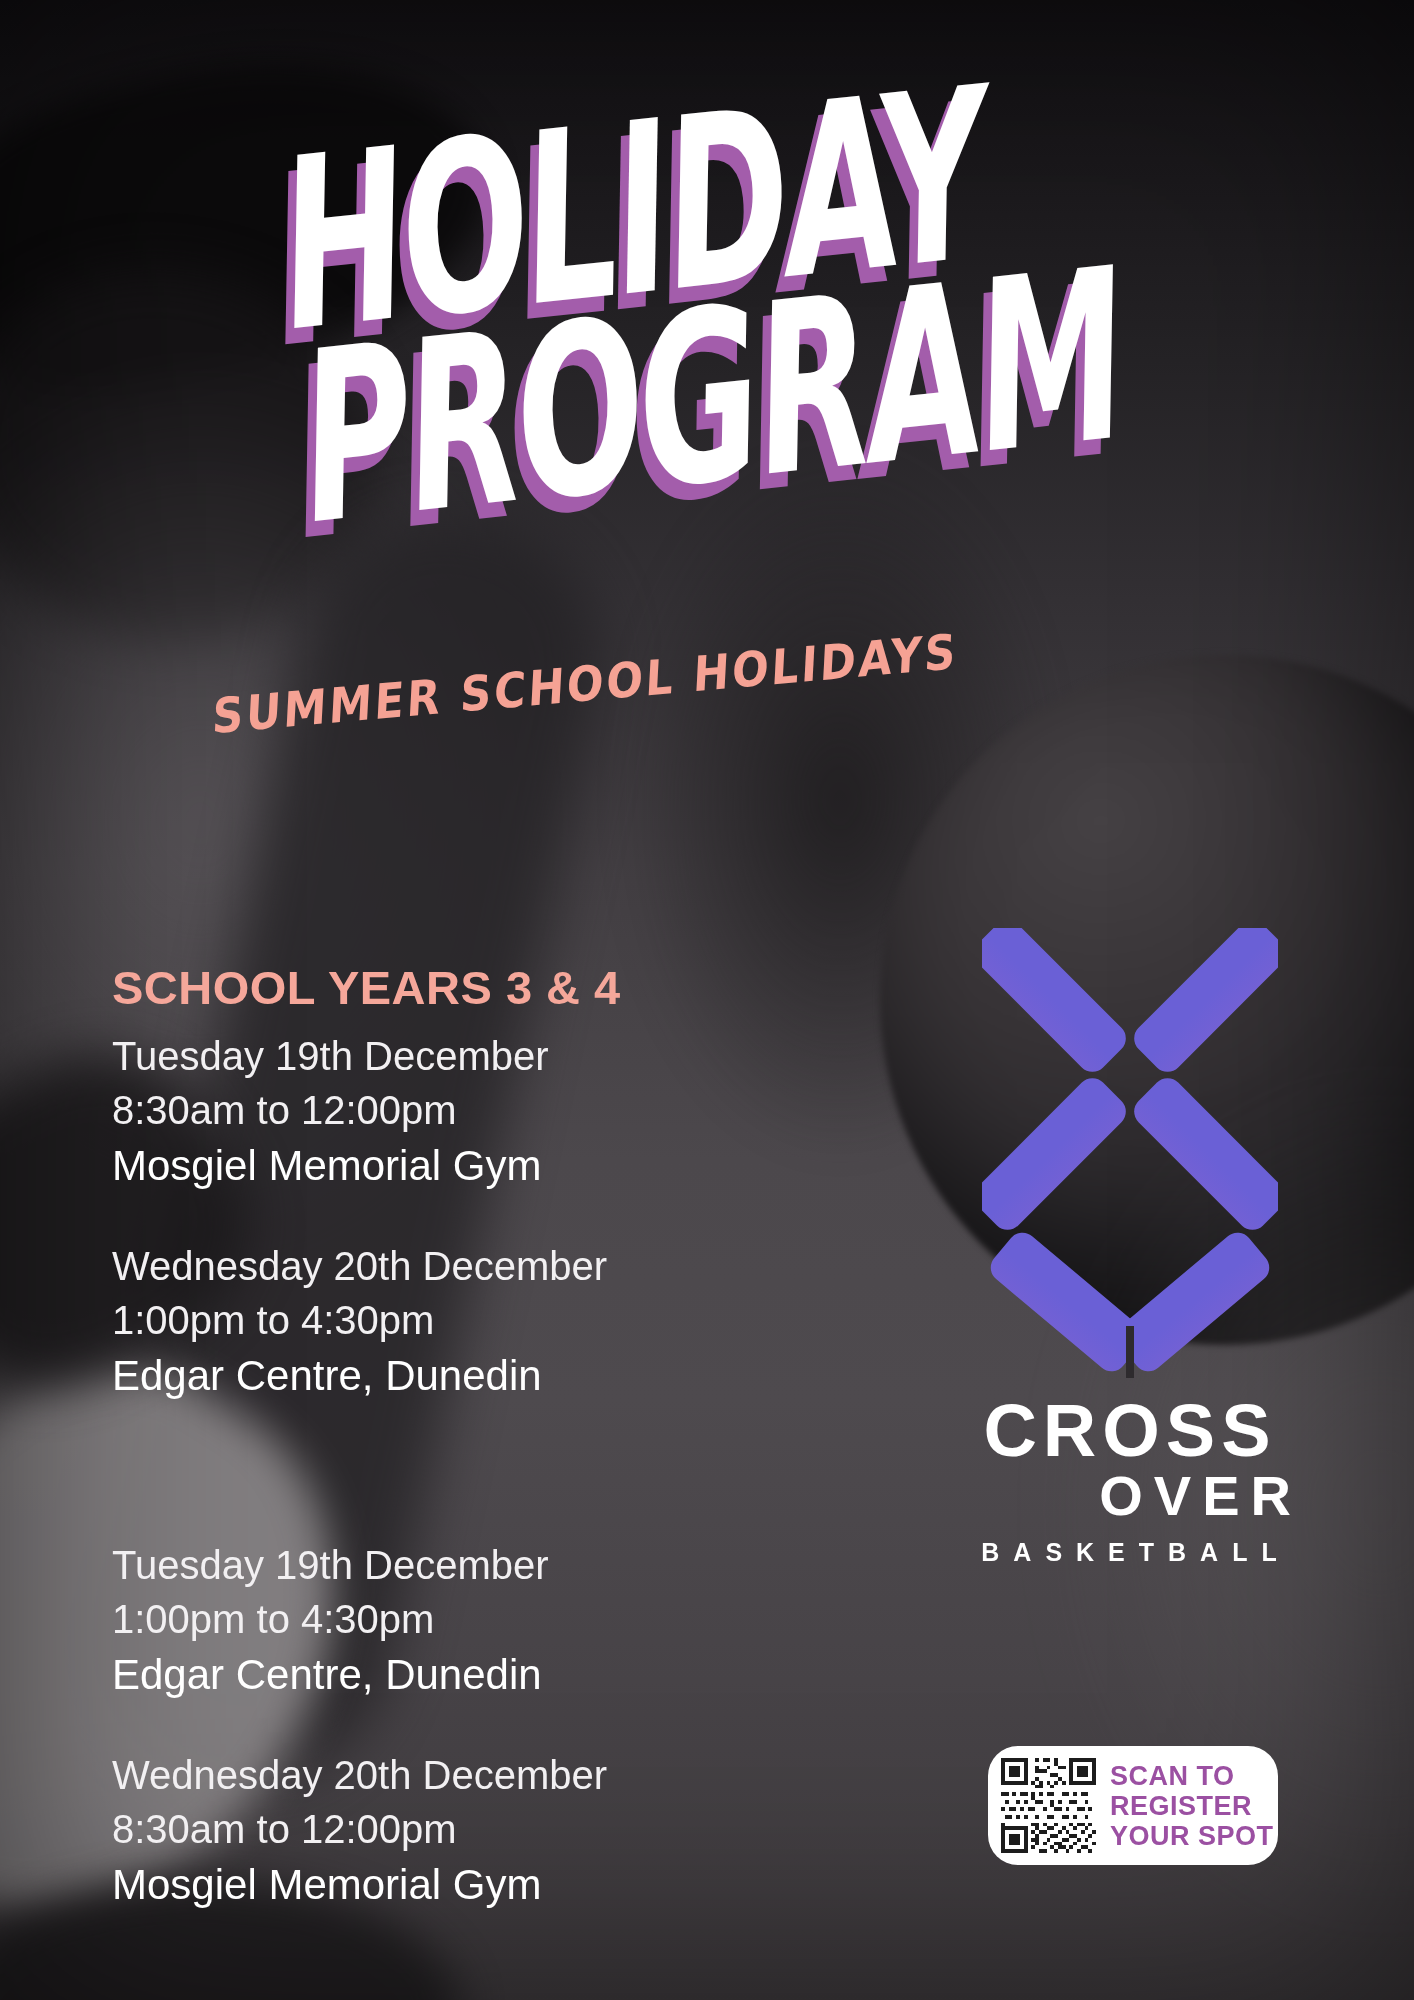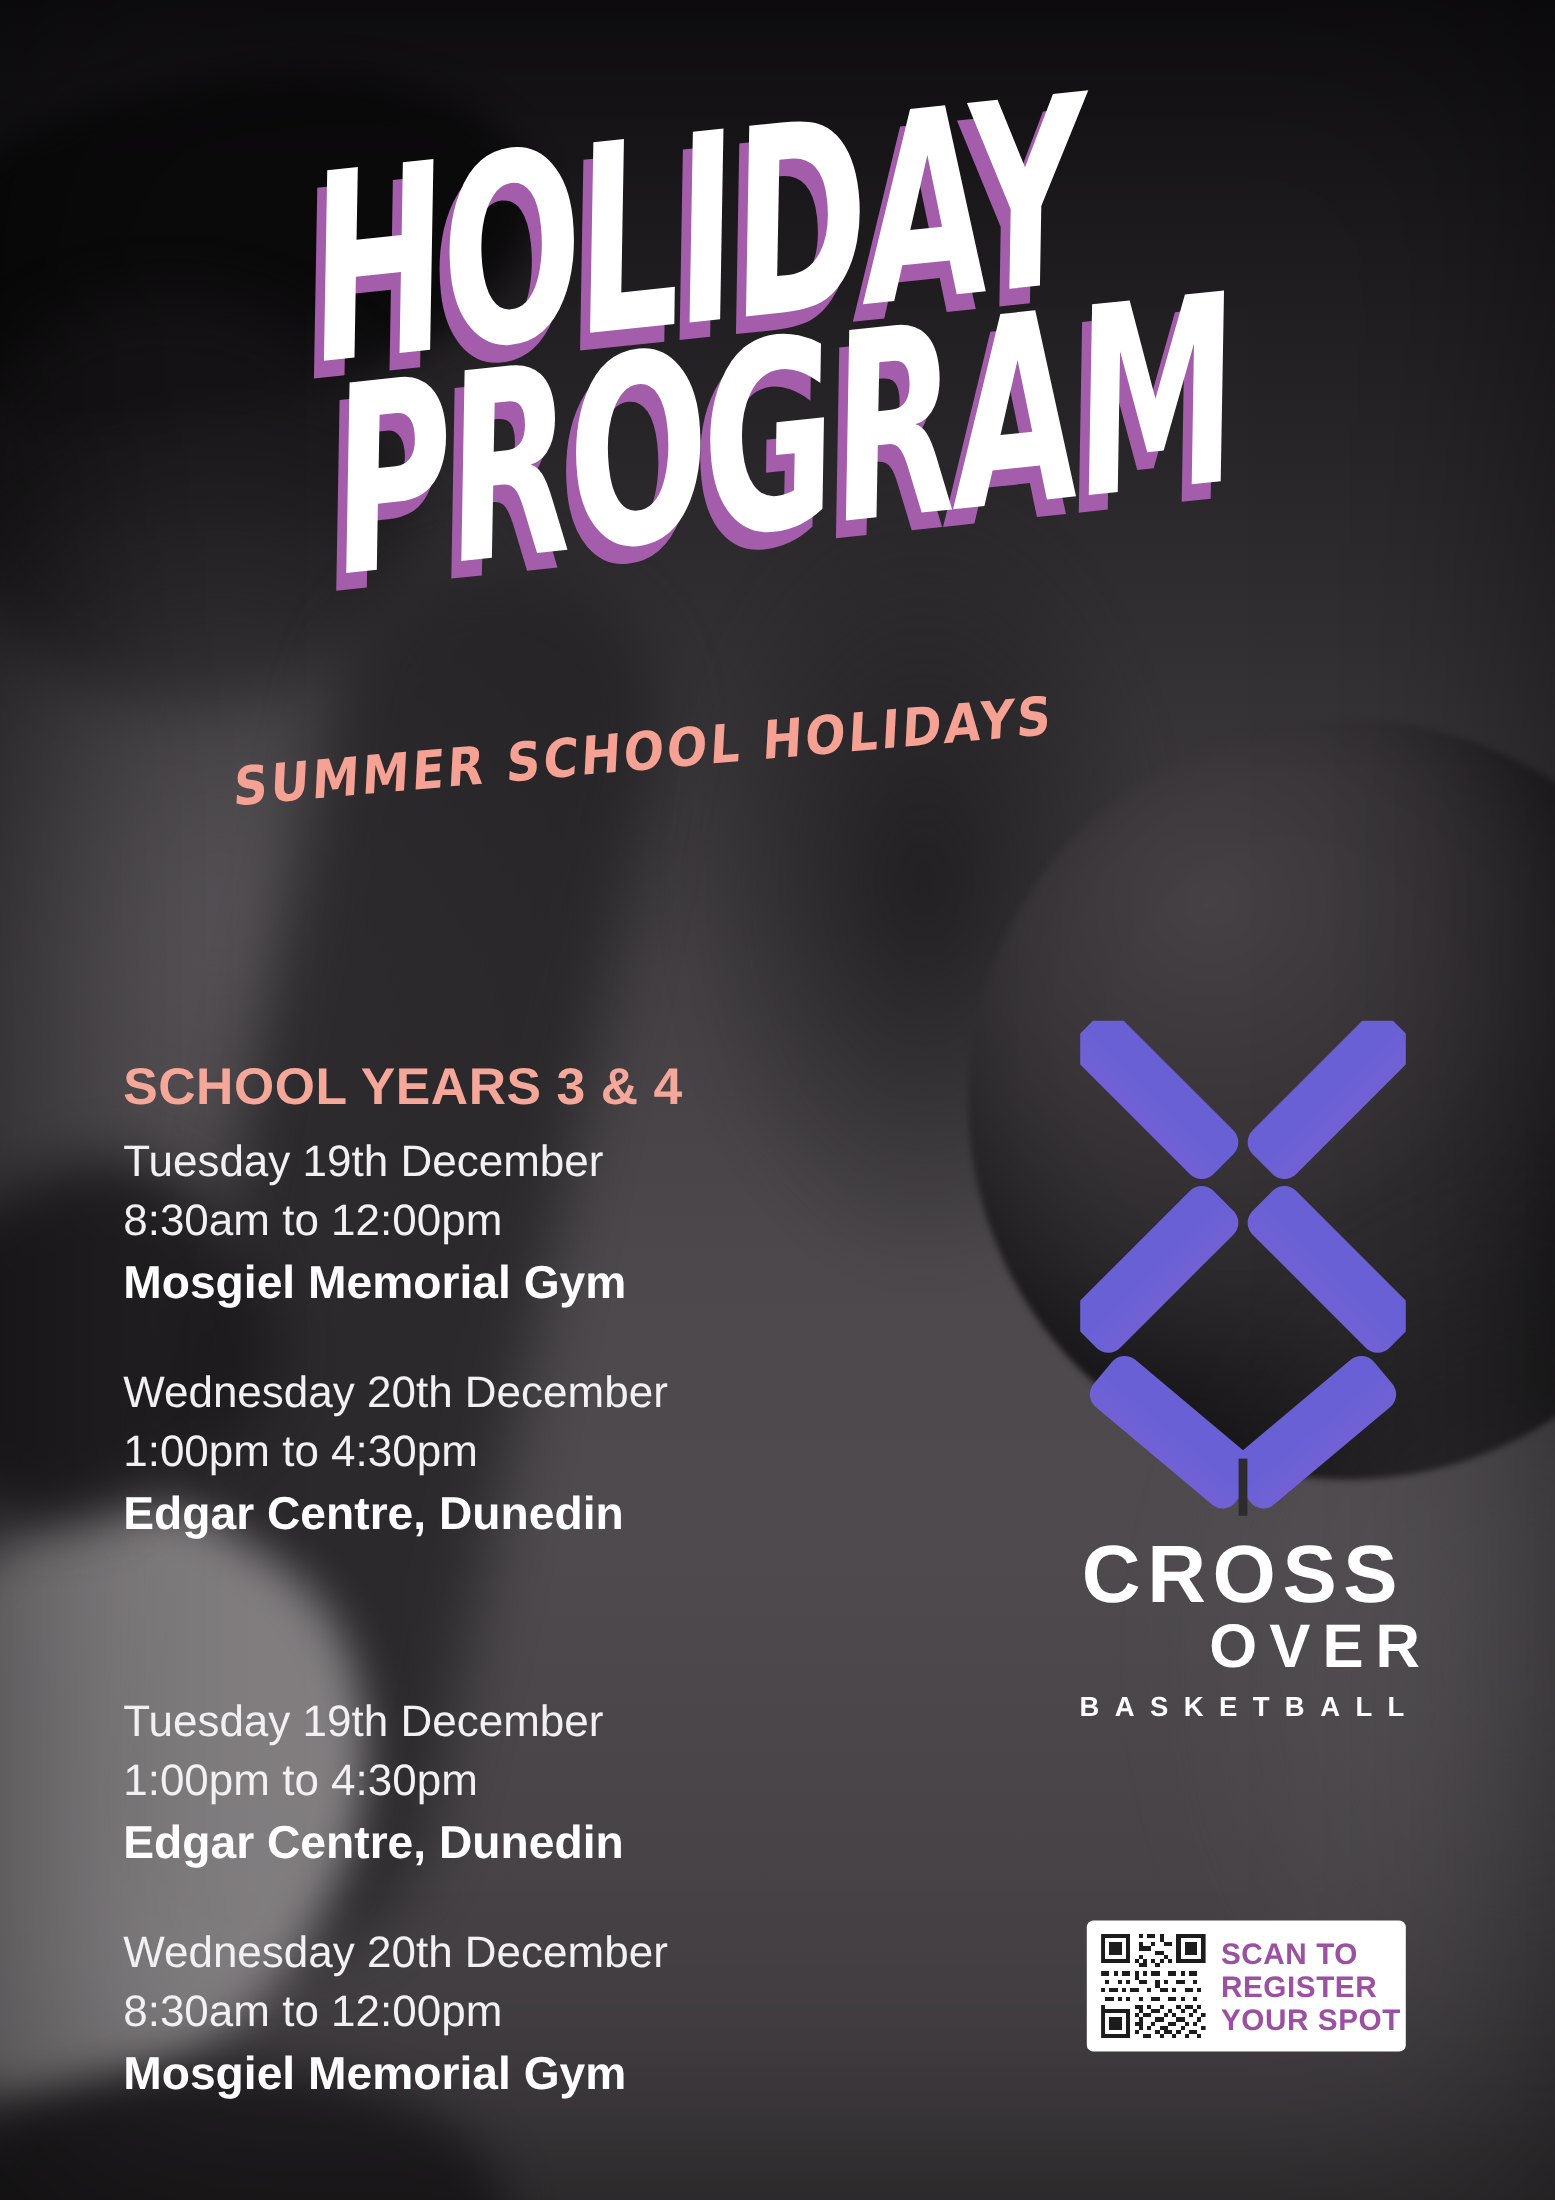--- a/index.html
+++ b/index.html
@@ -41,21 +41,21 @@
     transform:scaleX(.63);text-shadow:-17px 15px 0 #A35DAB;}
   .subtitle{position:absolute;left:170px;top:656px;width:820px;text-align:center;
     font-family:"DejaVu Sans",sans-serif;font-weight:bold;font-size:48px;color:#F5A294;
     letter-spacing:3px;white-space:nowrap;transform:rotate(-5deg) skewX(-8deg) scaleX(.9);}
 
   
   .section{position:absolute;left:112px;color:#f3f1f3;}
   .sec-heading{font-size:47px;font-weight:bold;color:#F5A79A;letter-spacing:.5px;
     margin:12px 0 14px 0;white-space:nowrap;}
   .line{font-size:40px;font-weight:400;line-height:54px;white-space:nowrap;color:#f2f0f2;}
-  .venue{font-size:42px;font-weight:bold;line-height:58px;white-space:nowrap;color:#ffffff;}
+  .venue{font-size:42px;font-weight:normal;line-height:58px;white-space:nowrap;color:#ffffff;}
   .block-gap{height:44px;}
 
   
   .logo-box{position:absolute;left:982px;top:928px;width:296px;height:450px;}
   .brand{position:absolute;left:958px;top:1398px;width:344px;text-align:center;color:#fff;}
   .brand-cross{font-size:74px;font-weight:bold;letter-spacing:6px;line-height:65px;white-space:nowrap;}
   .brand-over{font-size:56px;font-weight:bold;letter-spacing:11px;line-height:65px;white-space:nowrap;text-align:right;}
   .brand-tag{margin-top:10px;font-size:25px;font-weight:bold;letter-spacing:14px;
     padding-left:12px;white-space:nowrap;text-align:center;}
 
@@ -63,21 +63,21 @@
   .contact{position:absolute;left:950px;top:1612px;width:360px;text-align:center;color:#fff;}
   .c-line{font-size:28px;line-height:36px;white-space:nowrap;}
   .c-name{font-weight:bold;letter-spacing:.5px;}
   .c-phone{font-weight:400;margin-left:10px;}
   .c-email{font-weight:400;font-size:28px;}
   .c-fb{display:flex;align-items:center;justify-content:center;gap:9px;}
   .fb-icon{width:29px;height:29px;flex:0 0 auto;}
 
   
   .register{position:absolute;left:988px;top:1746px;width:290px;height:119px;
-    background:#ffffff;border-radius:6px;}
+    background:#ffffff;border-radius:30px;}
   .qr{position:absolute;left:13px;top:12px;width:95px;height:95px;}
   .scan{position:absolute;left:122px;top:15px;font-size:27px;font-weight:bold;
     color:#9B50A2;line-height:30px;letter-spacing:.5px;white-space:nowrap;}
 </style>
 </head>
 <body>
 
 <div class="poster">
 
   <div class="bg arm-blob"></div>

